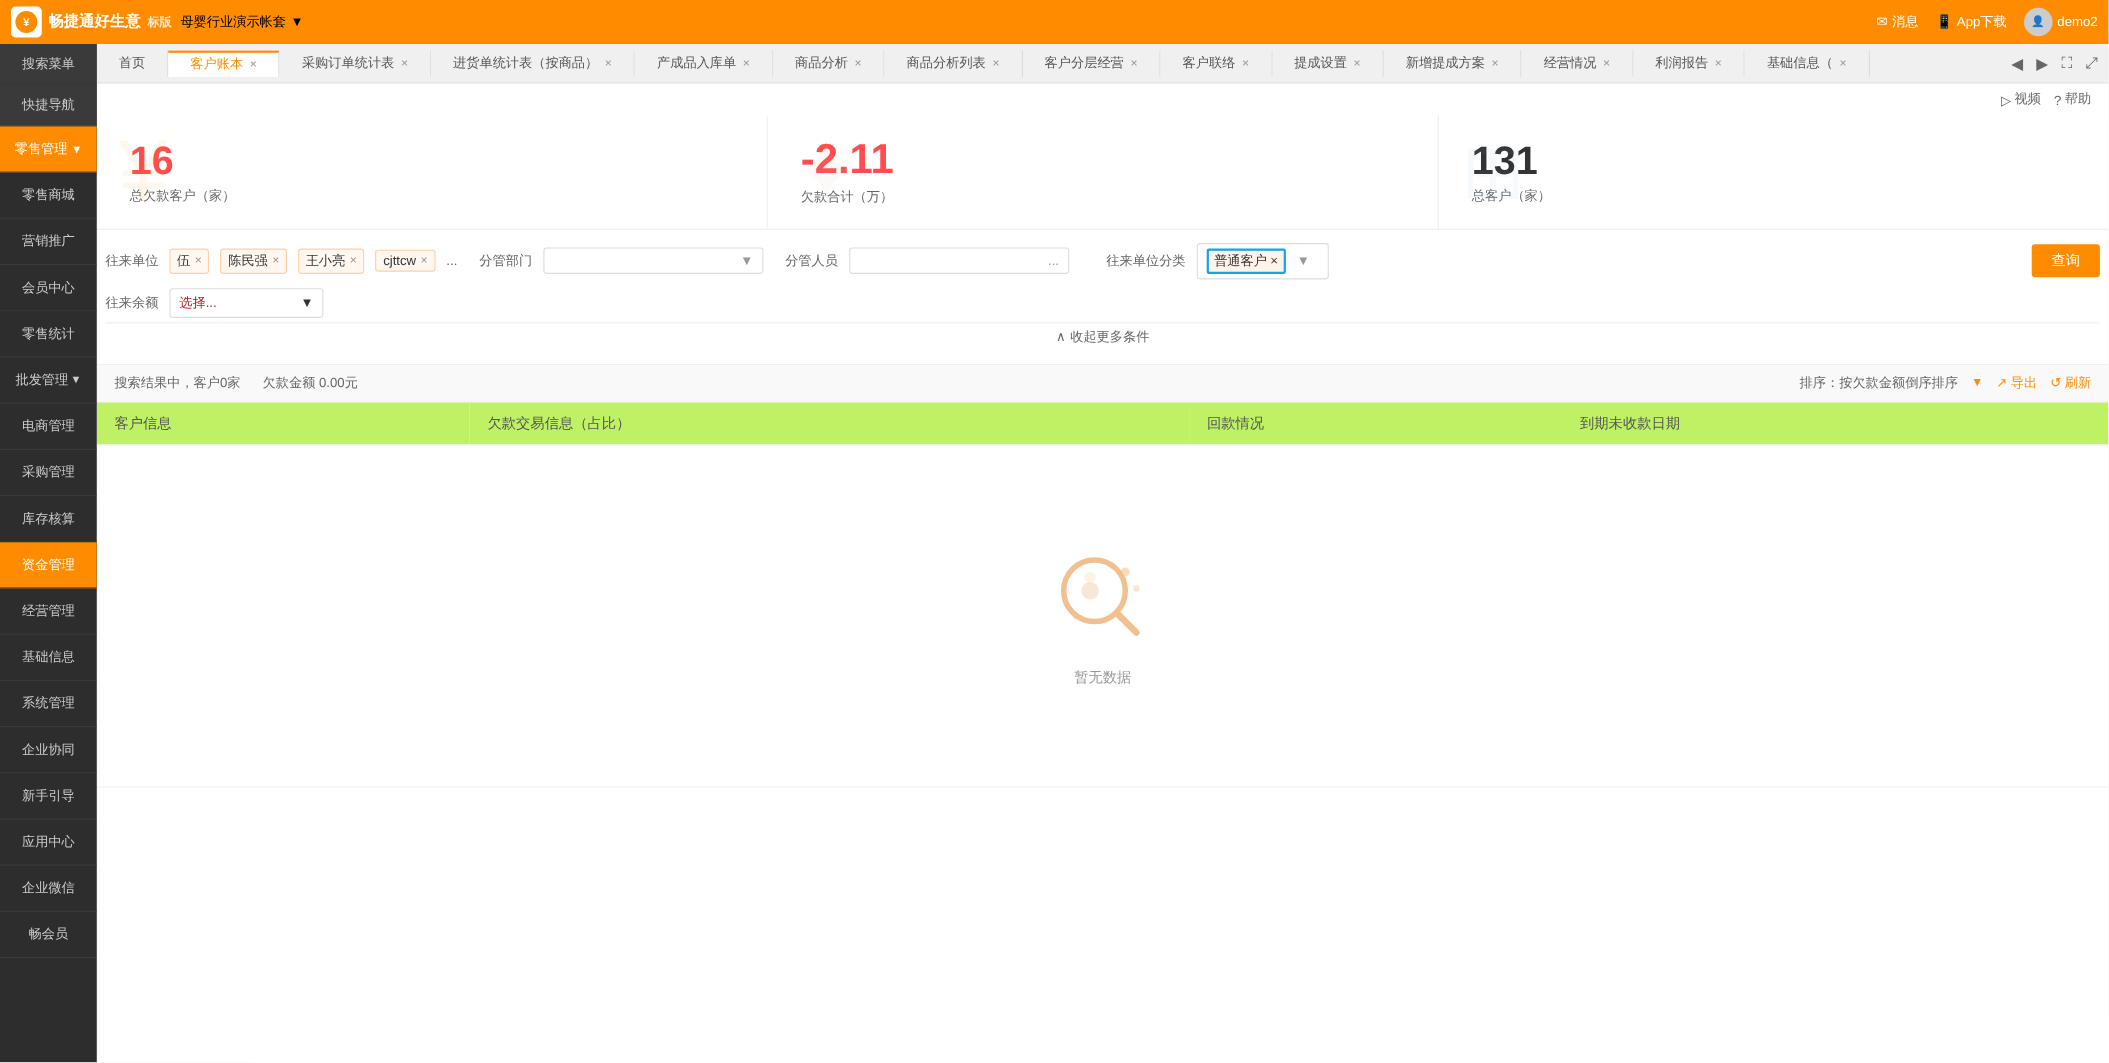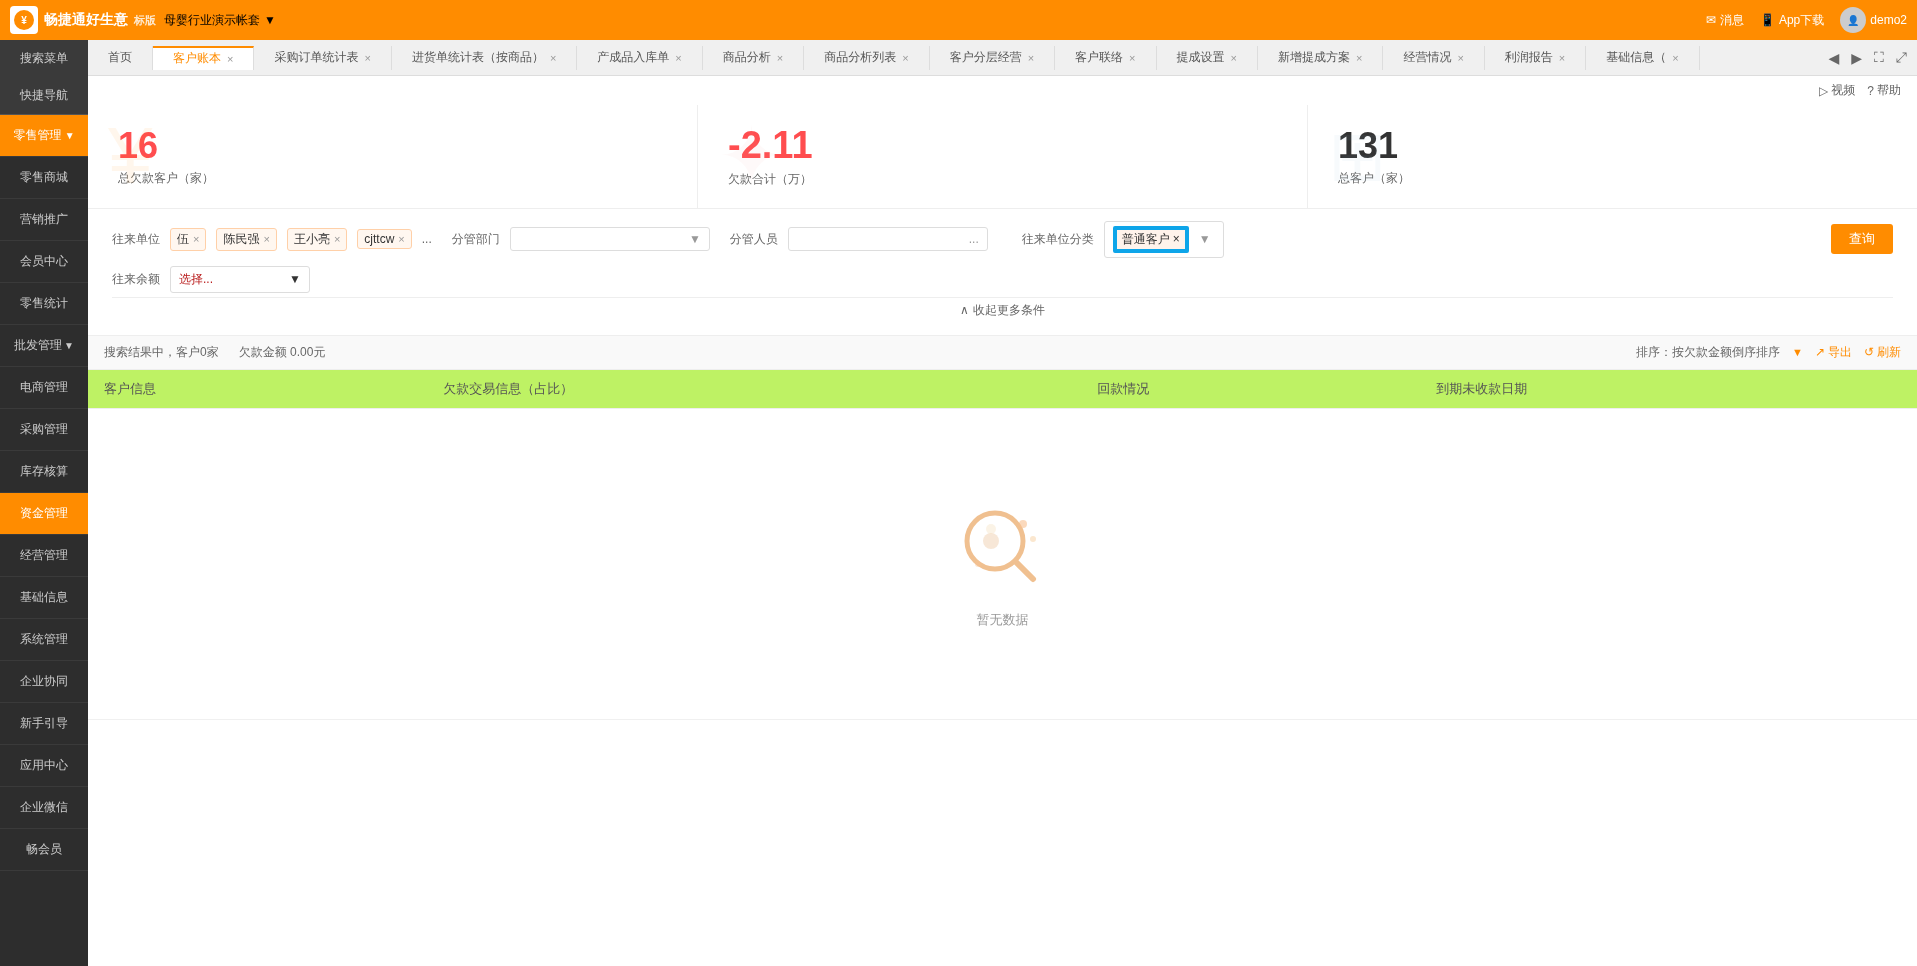--- a/index.html
+++ b/index.html
@@ -43,21 +43,21 @@
 
     
     .stats-row { display: flex; background: white; border-bottom: 1px solid #eee; min-height: 90px; }
     .stat-card { flex: 1; padding: 20px 30px; display: flex; flex-direction: column; align-items: flex-start; justify-content: center; position: relative; border-right: 1px solid #eee; }
     .stat-card:last-child { border-right: none; }
     .stat-number { font-size: 36px; font-weight: bold; color: #ff4d4f; line-height: 1.1; }
     .stat-number.underline { }
     .stat-label { font-size: 12px; color: #666; margin-top: 4px; }
 
     
-    .filter-area { background: white; padding: 12px 24px; border-bottom: 1px solid #eee; }
+    .filter-area { background: white; padding: 12px 8px; border-bottom: 1px solid #eee; }
     .filter-row { display: flex; align-items: center; gap: 10px; margin-bottom: 8px; flex-wrap: wrap; }
     .filter-label { color: #666; font-size: 12px; white-space: nowrap; }
     .filter-tag { display: inline-flex; align-items: center; background: #fff7f0; border: 1px solid #ffd0a8; border-radius: 3px; padding: 2px 6px; font-size: 12px; color: #333; gap: 4px; }
     .filter-tag .tag-close { color: #999; cursor: pointer; font-size: 11px; }
     .filter-more { color: #666; cursor: pointer; font-size: 12px; }
     .filter-select { display: inline-flex; align-items: center; border: 1px solid #ddd; border-radius: 3px; padding: 4px 8px; font-size: 12px; color: #333; background: white; cursor: pointer; min-width: 120px; gap: 4px; }
     .filter-select .arrow { color: #999; margin-left: auto; }
     .filter-select-wide { min-width: 200px; }
     .filter-row2 { display: flex; align-items: center; gap: 10px; }
     .filter-select2 { display: inline-flex; align-items: center; border: 1px solid #ddd; border-radius: 3px; padding: 4px 8px; font-size: 12px; color: #333; background: white; cursor: pointer; min-width: 140px; gap: 4px; }
@@ -77,21 +77,21 @@
     
     .empty-state { display: flex; flex-direction: column; align-items: center; justify-content: center; padding: 80px 0; }
     .empty-icon { width: 100px; height: 100px; margin-bottom: 12px; }
     .empty-text { color: #999; font-size: 13px; }
 
     
     .page-help { display: flex; align-items: center; justify-content: flex-end; padding: 6px 16px; gap: 12px; font-size: 12px; color: #666; }
     .page-help-link { display: flex; align-items: center; gap: 3px; cursor: pointer; color: #666; }
 
     
-    .active-tag { display: inline-flex; align-items: center; background: #fff3eb; border: 4px solid #0ea5e9; border-radius: 2px; padding: 1px 5px; font-size: 12px; gap: 3px; }
+    .active-tag { display: inline-flex; align-items: center; background: #fff3eb; border: 2px solid #0ea5e9; border-radius: 2px; padding: 1px 5px; font-size: 12px; gap: 3px; }
   </style>
 </head>
 <body>
 
 <div class="app-wrapper">
 
   <div class="top-bar">
     <div class="top-bar-left">
       <div class="logo-area">
         <div class="logo-icon">

